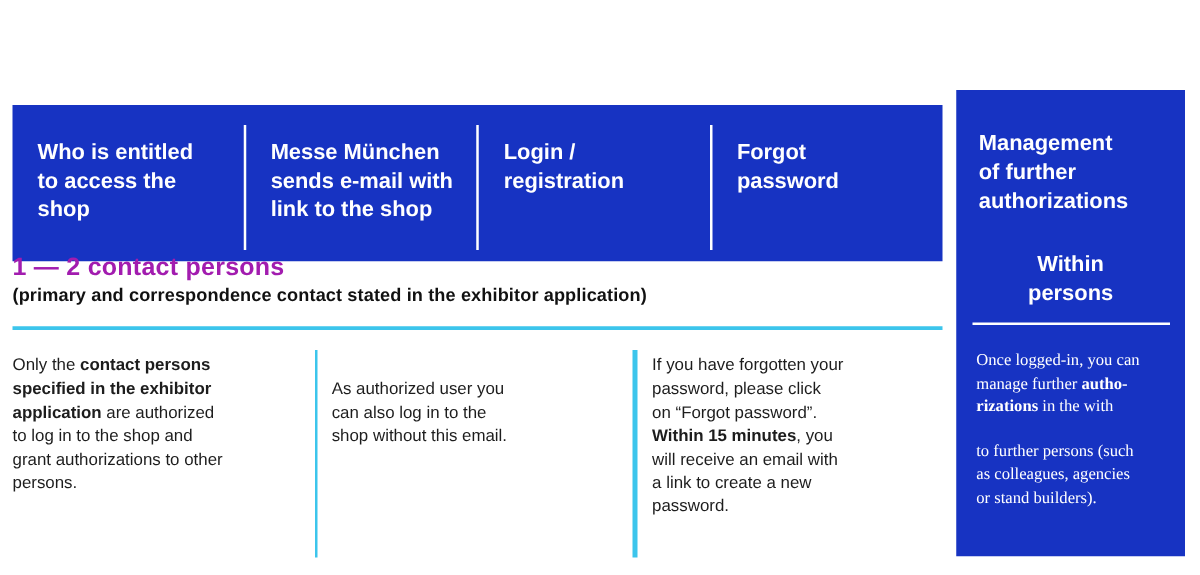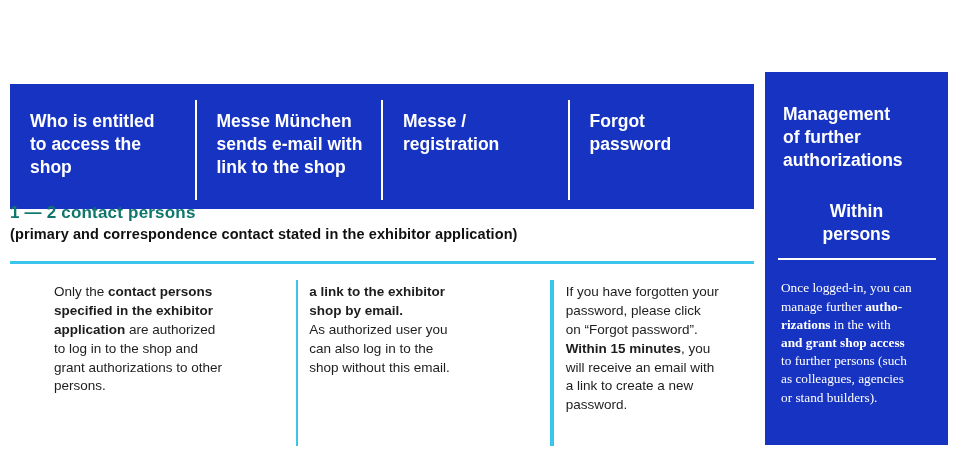--- a/index.html
+++ b/index.html
@@ -30,32 +30,31 @@
   .header-cell {
     flex: 1; color: #ffffff; font-weight: bold;
     font-size: 17.5px; line-height: 1.32;
     padding: 26px 10px 0 20px; white-space: pre-line;
   }
   .header-divider {
     width: 2px; background: #ffffff; margin: 16px 0 9px 0; flex: none;
   }
 
   .contact-block { position: absolute; left: 10px; top: 203px; width: 744px; }
-  .contact-heading { font-size: 17px; font-weight: bold; color: #0f766e; letter-spacing: 0.2px; }
+  .contact-heading { font-size: 20px; font-weight: bold; color: #a21caf; letter-spacing: 0.2px; }
   .contact-note { font-size: 14.5px; color: #111; margin-top: 3px; letter-spacing: 0.1px; font-weight: bold; }
 
   .cyan-rule {
     position: absolute; left: 10px; top: 261px; width: 744px; height: 3px;
     background: var(--cyan);
   }
 
   .body-row {
     position: absolute; left: 10px; top: 280px; width: 744px; height: 166px;
     display: flex;
-    margin-left: 44px;
   }
   .body-cell {
     flex: 1; font-size: 13.5px; line-height: 1.4; color: var(--ink);
     white-space: pre-line; padding: 3px 8px 0 11px;
   }
   .body-cell:first-child { padding-left: 0; padding-right: 10px; }
   .body-cell:last-child { padding-left: 12px; padding-right: 0; }
   .body-divider { width: 2px; background: var(--cyan); flex: none; }
   .b { font-weight: bold; }
 
@@ -87,21 +86,21 @@
 
   <div class="header-bar">
     <div class="header-cell">Who is entitled
 to access the
 shop</div>
     <div class="header-divider"></div>
     <div class="header-cell">Messe München
 sends e-mail with
 link to the shop</div>
     <div class="header-divider"></div>
-    <div class="header-cell">Messe /
+    <div class="header-cell">Login /
 registration</div>
     <div class="header-divider"></div>
     <div class="header-cell">Forgot
 password</div>
   </div>
 
   <div class="contact-block">
     <div class="contact-heading">1 — 2 contact persons</div>
     <div class="contact-note">(primary and correspondence contact stated in the exhibitor application)</div>
   </div>
@@ -109,22 +108,21 @@
   <div class="cyan-rule"></div>
 
   <div class="body-row">
     <div class="body-cell"><span>Only the </span><span class="b">contact persons
 specified in the exhibitor
 application</span><span> are authorized
 to log in to the shop and
 grant authorizations to other
 persons.</span></div>
     <div class="body-divider"></div>
-    <div class="body-cell"><span class="b">a link to the exhibitor
-shop by email.</span><span>
+    <div class="body-cell"><span>
 As authorized user you
 can also log in to the
 shop without this email.</span></div>
     <div class="body-divider"></div>
     <div class="body-divider"></div>
     <div class="body-cell"><span>If you have forgotten your
 password, please click
 on “Forgot password”.
 </span><span class="b">Within 15 minutes</span><span>, you
 will receive an email with
@@ -135,19 +133,19 @@
   <div class="side-panel">
     <div class="side-heading">Management
 of further
 authorizations</div>
     <div class="side-subheading">Within
 persons</div>
     <div class="side-rule"></div>
     <div class="side-body"><span>Once logged-in, you can
 manage further </span><span class="b">autho-
 rizations</span><span> in the with
-</span><span class="b">and grant shop access</span><span>
+</span><span>
 to further persons (such
 as colleagues, agencies
 or stand builders).</span></div>
   </div>
 
 </div>
 
 </body></html>

